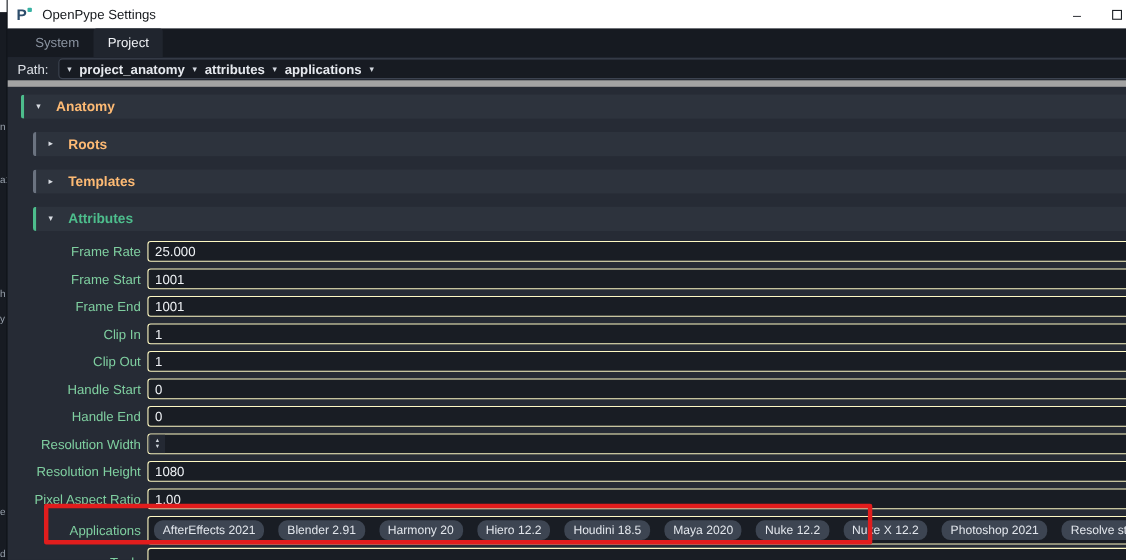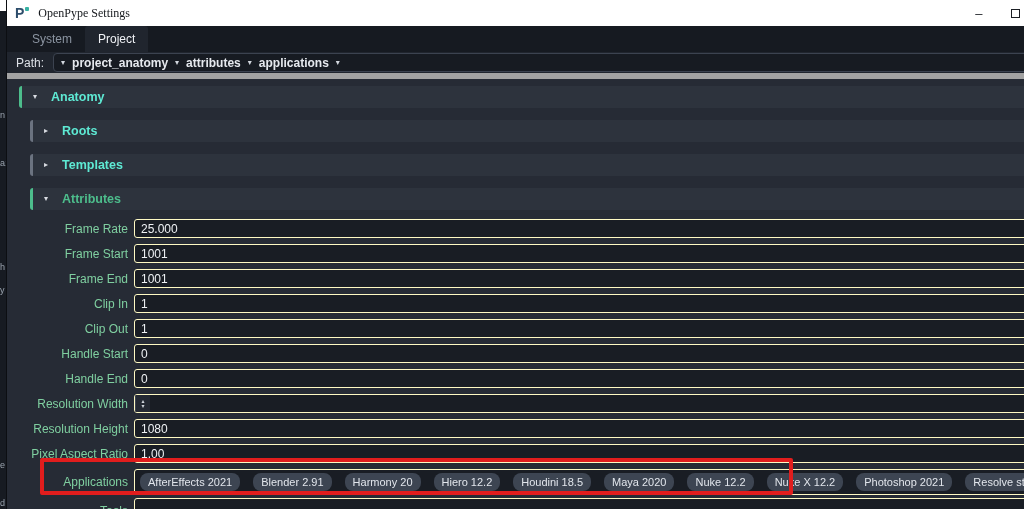--- a/index.html
+++ b/index.html
@@ -12,21 +12,21 @@
   .left-strip { position: relative; flex: 0 0 7px; background: #171b22; overflow: hidden; border-right: 1px solid #0c0e12; }
   .left-strip .white-cap { position: absolute; top: 0; left: 0; width: 7px; height: 11px; background: #ffffff; }
   .fragment { position: absolute; left: 0; font-size: 9px; color: #9aa3ae; white-space: nowrap; }
 
   
   .window { position: relative; flex: 1; height: 509px; display: flex; flex-direction: column; background: #262b35; }
 
   .titlebar { flex: 0 0 26px; background: #ffffff; display: flex; align-items: center; padding-left: 8px; }
   .logo { position: relative; font-weight: bold; font-size: 14px; color: #2d4d6b; margin-right: 7px; line-height: 1; }
   .logo .dot { position: absolute; right: -4px; bottom: 0; width: 4px; height: 4px; background: #38b2a3; border-radius: 1px; }
-  .title-text { font-size: 12px; color: #15181c; font-family: Liberation Serif, serif; }
+  .title-text { font-size: 12px; color: #15181c; }
   .controls { margin-left: auto; display: flex; height: 100%; }
   .ctrl { width: 37px; height: 100%; display: flex; align-items: center; justify-content: center; font-size: 13px; color: #1c1f24; }
   .maximize-box { width: 9px; height: 9px; border: 1px solid #1c1f24; }
 
   .tabbar { flex: 0 0 26px; background: #161a21; display: flex; align-items: stretch; padding-left: 12px; }
   .tab { font-size: 12px; color: #8b94a1; display: flex; align-items: center; padding: 0 13px; }
   .tab.active { background: #20252e; color: #f0f2f6; font-weight: normal; border-radius: 3px 3px 0 0; }
 
   .pathbar { flex: 0 0 26px; background: #20252e; display: flex; align-items: center; padding: 0 4px 0 9px; border-bottom: 6px solid #a3a3a3; }
   .path-label { font-size: 12px; color: #dde1e7; margin-right: 9px; }
@@ -34,21 +34,21 @@
   .path-arrow { font-size: 8px; color: #d2d7de; line-height: 1; }
   .path-seg { font-size: 12px; color: #e6e9ee; font-weight: bold; }
   .refresh-btn { flex: 0 0 25px; height: 21px; margin-left: 6px; background: #2c323c; border: 1px solid #3e4551; border-radius: 4px; color: #dde1e7; display: flex; align-items: center; justify-content: center; font-size: 14px; line-height: 1; }
 
   .content { position: relative; flex: 1; background: #262b35; overflow: hidden; padding-top: 7px; }
 
   .header-bar { height: 22px; background: #2d333d; border-radius: 3px; border-left: 3px solid #6b7380; display: flex; align-items: center; gap: 11px; padding-left: 8px; margin: 0 16px 12px 12px; }
   .header-bar.nested { margin-left: 23px; }
   .header-bar.green-edge { border-left-color: #4dbd8c; }
   .tri { font-size: 8px; color: #d8dce2; width: 10px; text-align: center; line-height: 1; }
-  .header-title { font-size: 12.5px; font-weight: bold; color: #5eead4; }
+  .header-title { font-size: 12.5px; font-weight: bold; color: #fdba74; }
   .header-title.green { color: #4dbd8c; }
 
   .attr-row { display: flex; align-items: center; height: 25px; }
   .attr-row.tall { height: 32px; }
   .attr-label { flex: 0 0 121px; text-align: right; font-size: 12px; color: #7fcfa0; }
   .attr-input { flex: 1; margin-left: 6px; height: 19px; background: #191d24; border: 1px solid #fef9c3; border-radius: 3px; display: flex; align-items: stretch; overflow: hidden; }
   .attr-input.tall { height: 26px; }
   .input-value { flex: 1; font-size: 12px; color: #eef1f4; padding-left: 6px; display: flex; align-items: center; }
   .spinner { flex: 0 0 15px; border-left: 1px solid #3c4350; background: #242933; display: flex; flex-direction: column; align-items: center; justify-content: center; }
   .spin-glyph { font-size: 6px; line-height: 5px; color: #cfd4db; }

